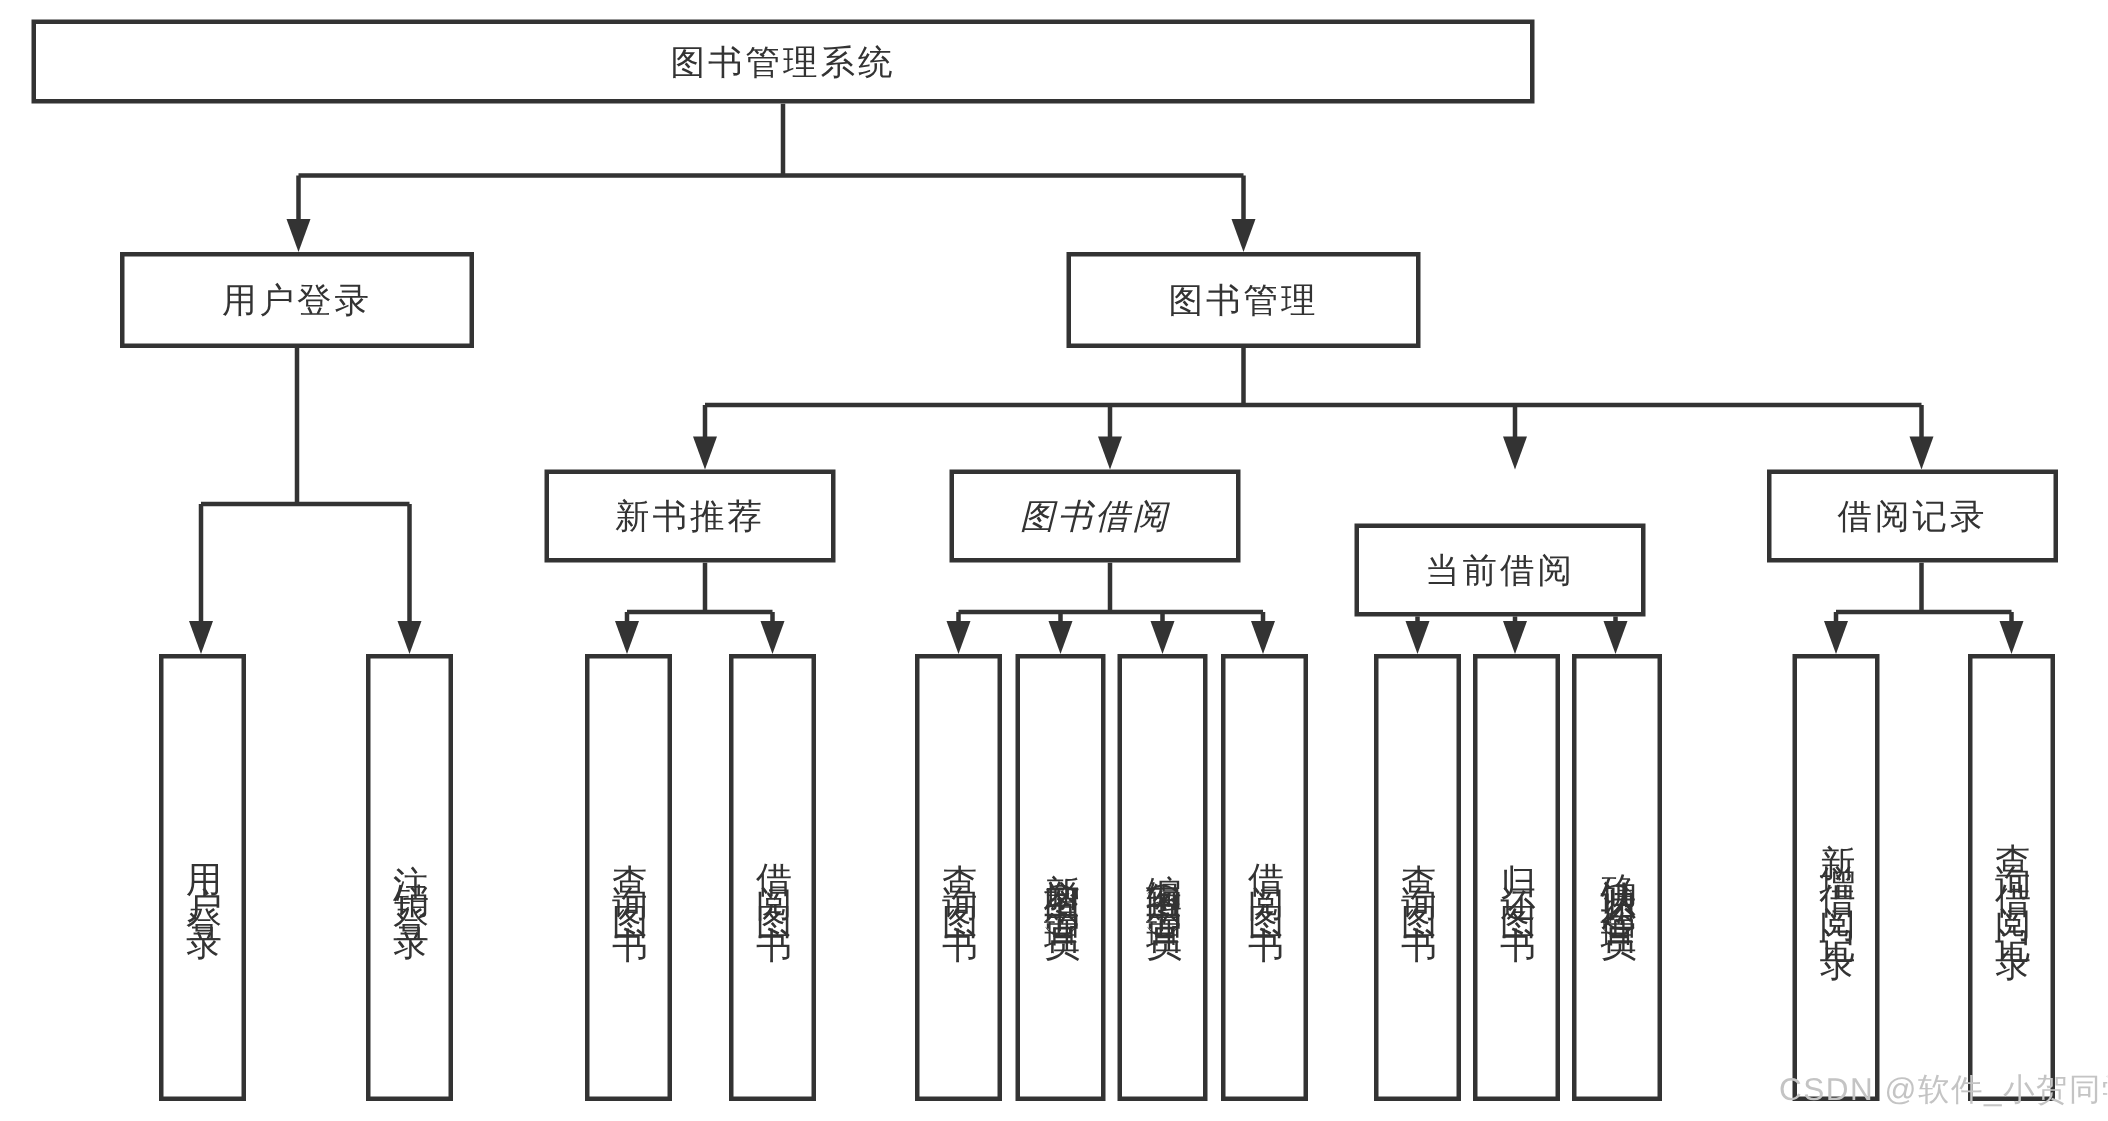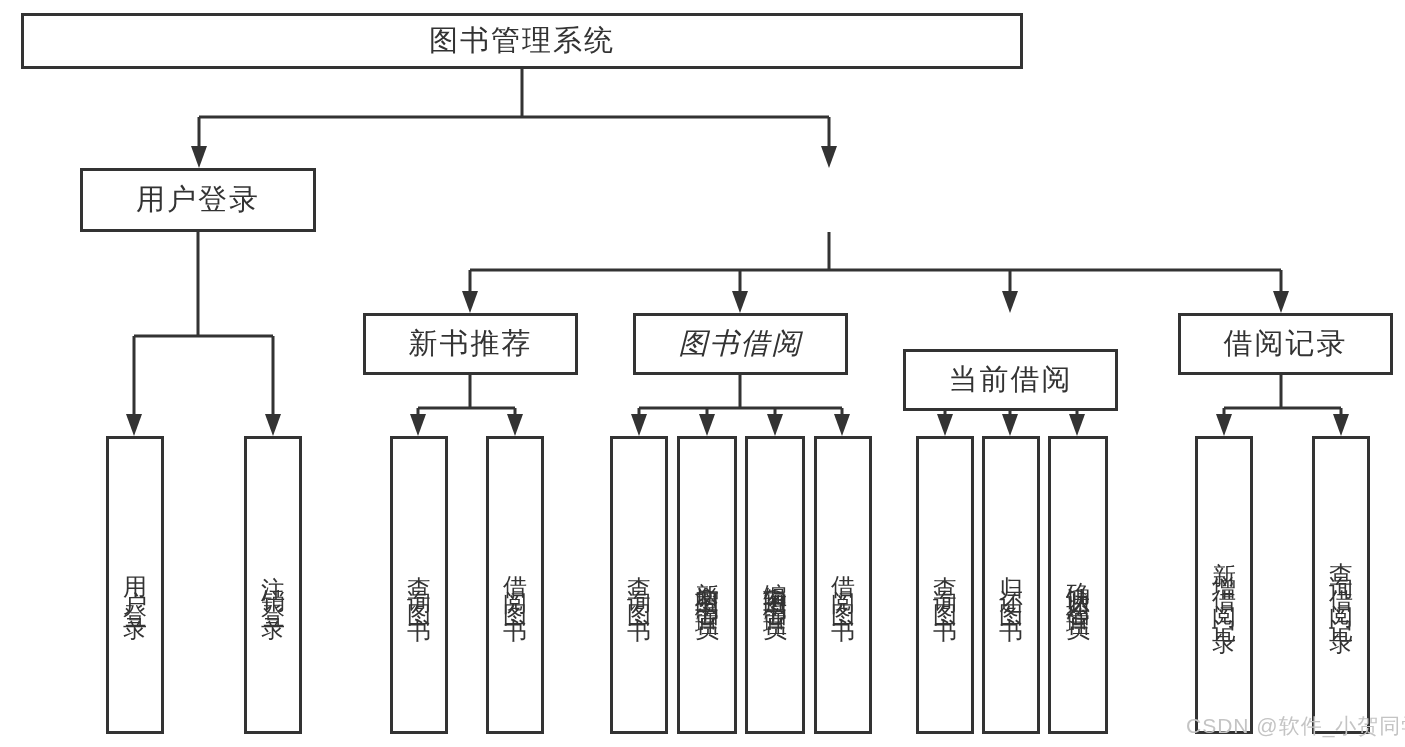--- a/index.html
+++ b/index.html
@@ -21,24 +21,24 @@
   .connectors polygon{fill:var(--line);stroke:none;}
   .box{
     position:absolute;
     background:var(--box-bg);
     border:3px solid var(--line);
     box-sizing:border-box;
     display:flex;align-items:center;justify-content:center;
     color:var(--text);
     z-index:2;
   }
-  .hlabel{font-size:29px;letter-spacing:2px;white-space:nowrap;}
+  .hlabel{font-size:23px;letter-spacing:2px;white-space:nowrap;}
   .root{left:21px;top:13px;width:1002px;height:56px;}
   .l2{top:168px;width:236px;height:64px;}
-  .l3{top:313px;width:215px;height:62px;}
+  .l3{top:313px;width:194px;height:62px;}
   .leaf{top:436px;height:298px;}
   .vlabel{
     writing-mode:vertical-rl;
     text-orientation:mixed;
     font-size:24px;
     line-height:1;
     letter-spacing:14px;
     color:var(--text);
   }
   .vlabel.long{letter-spacing:5px;}
@@ -90,20 +90,23 @@
     <polygon points="1333,414 1349,414 1341,436"></polygon>
   </svg>
 
   <div class="box root">
     <span class="hlabel">图书管理系统</span>
   </div>
 
   <div class="box l2" style="left:80px;">
     <span class="hlabel">用户登录</span>
   </div>
+  <div class="box l2" style="left:711px;">
+    <span class="hlabel">图书管理</span>
+  </div>
 
   <div class="box l3" style="left:363px;">
     <span class="hlabel">新书推荐</span>
   </div>
   <div class="box l3" style="left:633px;font-style:italic;">
     <span class="hlabel">图书借阅</span>
   </div>
   <div class="box l3" style="left:903px;margin-top:36px;">
     <span class="hlabel">当前借阅</span>
   </div>

